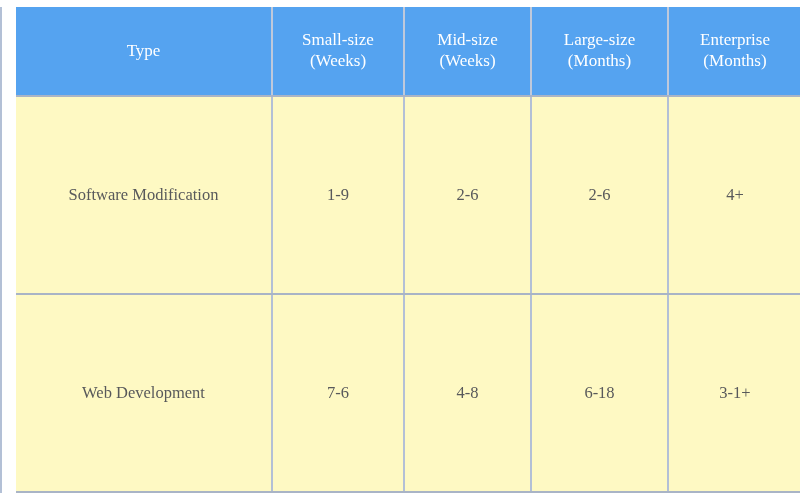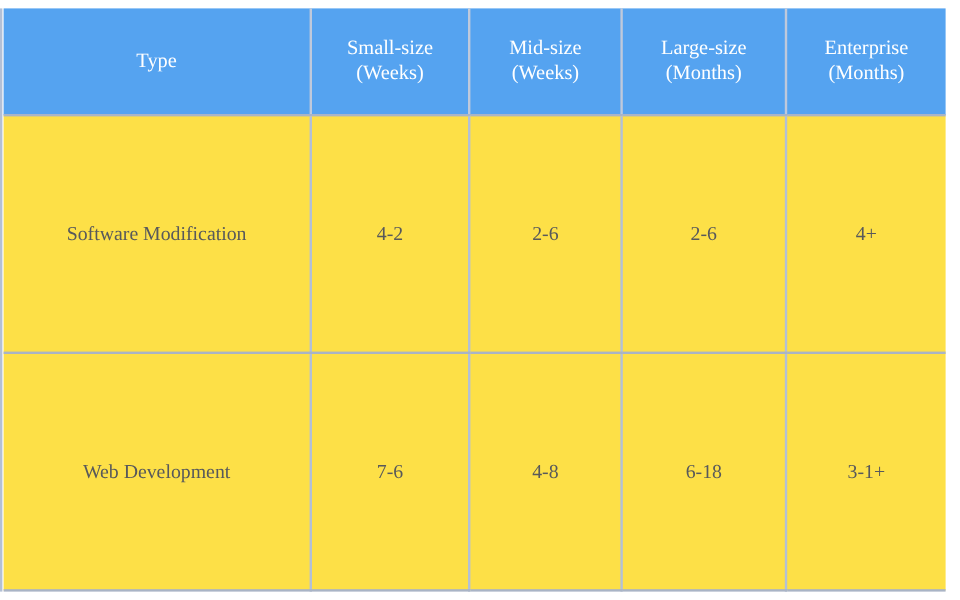--- a/index.html
+++ b/index.html
@@ -9,21 +9,21 @@
   }
   body {
     width: 800px;
     height: 500px;
     overflow: hidden;
     font-family: "Liberation Serif", "DejaVu Serif", serif;
   }
 
   #table-wrap {
     position: absolute;
-    left: 3px;
+    left: 16px;
     top: 7px;
     width: 785px;
     height: 364px;
     box-sizing: border-box;
   }
 
   table.project-table {
     width: 785px;
     height: 486px;
     border-collapse: collapse;
@@ -63,21 +63,21 @@
   thead th .hdr-sub {
     display: block;
     text-align: center;
   }
 
   
   tbody tr.data-row {
     height: 99px;
   }
   tbody td {
-    background: #fde047;
+    background: #fef9c3;
     color: #58595b;
     font-size: 16.5px;
     text-align: center;
     vertical-align: middle;
     padding: 12px 6px;
     border-right: 2px solid #b3c0d6;
     border-bottom: 2px solid #a9b4c6;
     box-sizing: border-box;
   }
   tbody td:last-child {
@@ -130,21 +130,21 @@
         </th>
         <th>
           <span class="hdr-line">Enterprise</span>
           <span class="hdr-sub">(Months)</span>
         </th>
       </tr>
     </thead>
     <tbody>
       <tr class="data-row">
         <td>Software Modification</td>
-        <td>4-2</td>
+        <td>1-9</td>
         <td>2-6</td>
         <td>2-6</td>
         <td>4+</td>
       </tr>
       <tr class="data-row">
         <td>Web Development</td>
         <td>7-6</td>
         <td>4-8</td>
         <td>6-18</td>
         <td>3-1+</td>

